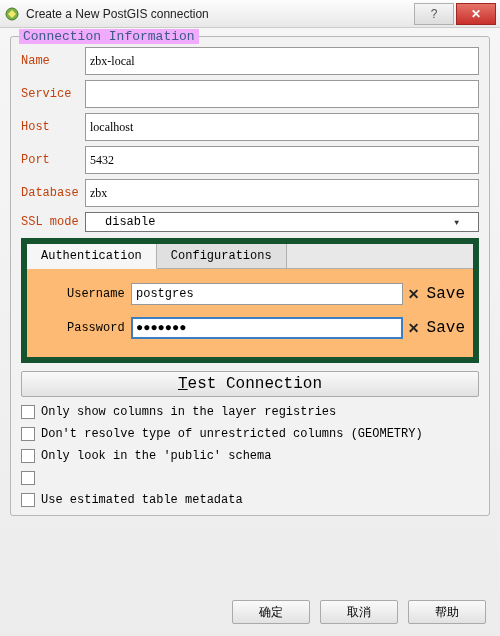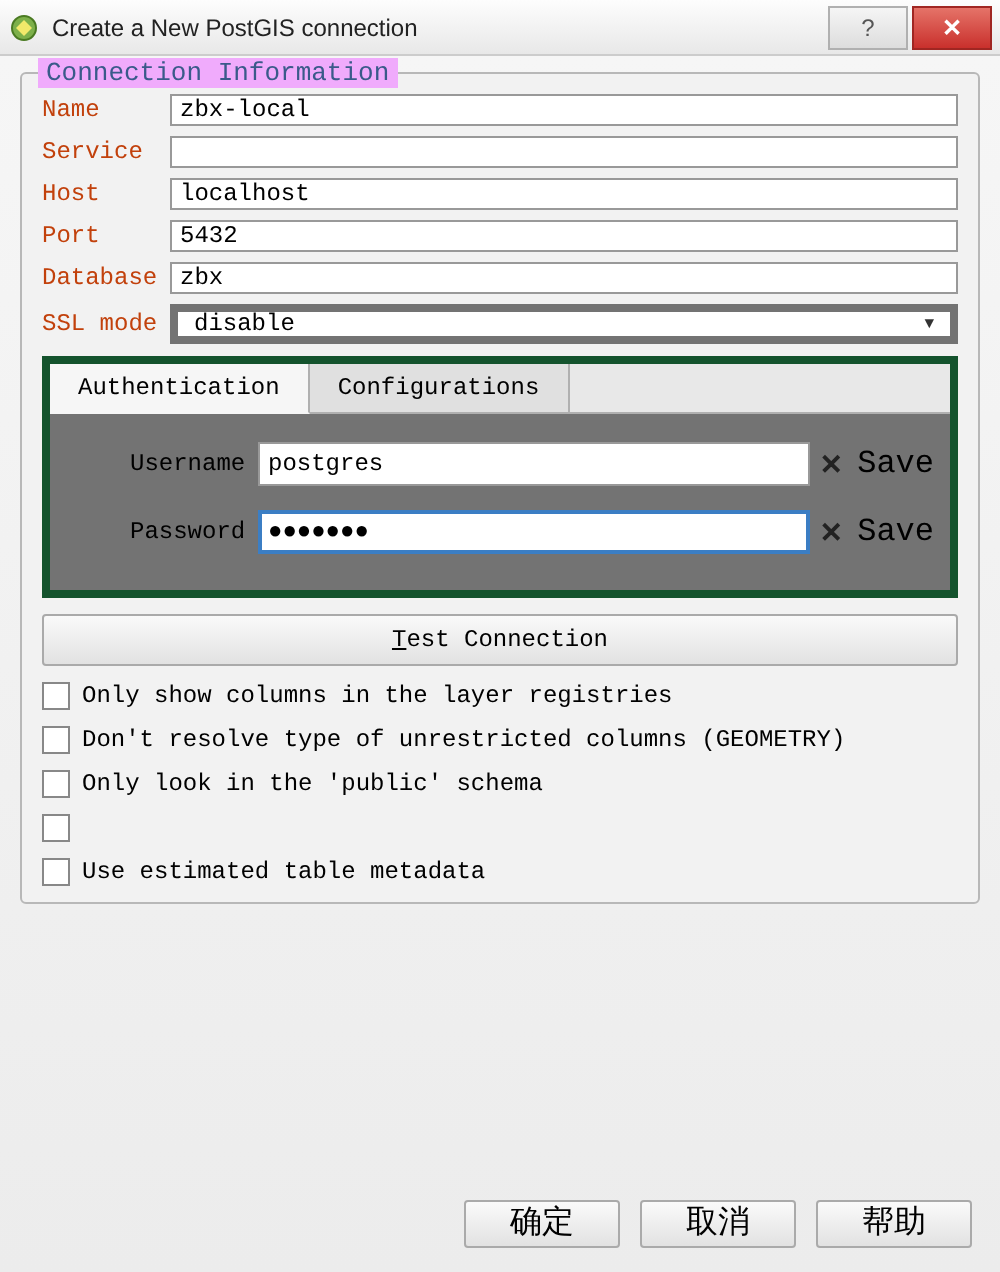--- a/index.html
+++ b/index.html
@@ -74,47 +74,47 @@
   margin-bottom: 5px;
 }
 .form-label {
   width: 64px;
   font-family: "Courier New", monospace;
   font-size: 12px;
   color: #c2410c;
 }
 .form-input {
   flex: 1;
-  height: 16px;
+  height: 28px;
   border: 1px solid #999;
   background: #fff;
   padding: 1px 4px;
-  font-family: Liberation Mono, monospace;
+  font-family: Liberation Serif, serif;
   font-size: 12px;
 }
 .ssl-select {
   flex: 1;
   height: 20px;
-  border: 4px solid #737373;
+  border: 1px solid #737373;
   background: #fff;
   display: flex;
   align-items: center;
-  padding: 0 8px;
+  padding: 0 19px;
   font-family: "Courier New", monospace;
   font-size: 12px;
   justify-content: space-between;
 }
 .ssl-select .arrow {
   font-size: 8px;
   color: #333;
 }
 .tab-container {
   margin-top: 6px;
-  border: 4px solid #14532d;
-  background: #737373;
+  border: 6px solid #14532d;
+  background: #fdba74;
 }
 .tab-header {
   display: flex;
   background: #e8e8e8;
   border-bottom: 1px solid #b0b0b0;
 }
 .tab {
   padding: 5px 14px;
   font-family: "Courier New", monospace;
   font-size: 12px;
@@ -168,21 +168,21 @@
   margin-left: 4px;
 }
 .test-btn {
   width: 100%;
   height: 26px;
   margin-top: 8px;
   background: linear-gradient(to bottom, #fafafa, #e2e2e2);
   border: 1px solid #aaa;
   border-radius: 2px;
   font-family: "Courier New", monospace;
-  font-size: 12px;
+  font-size: 16px;
   text-align: center;
   line-height: 24px;
 }
 .test-btn span.u { text-decoration: underline; }
 .check-row {
   display: flex;
   align-items: center;
   margin-top: 8px;
 }
 .check-box {
@@ -201,21 +201,21 @@
   right: 14px;
   display: flex;
   gap: 10px;
 }
 .dlg-btn {
   width: 78px;
   height: 24px;
   background: linear-gradient(to bottom, #fafafa, #e2e2e2);
   border: 1px solid #aaa;
   border-radius: 2px;
-  font-size: 16px;
+  font-size: 12px;
   text-align: center;
   line-height: 22px;
 }
 </style>
 </head>
 <body>
 
 <div class="titlebar">
   <span class="icon">
     <svg viewBox="0 0 16 16" width="16" height="16">

